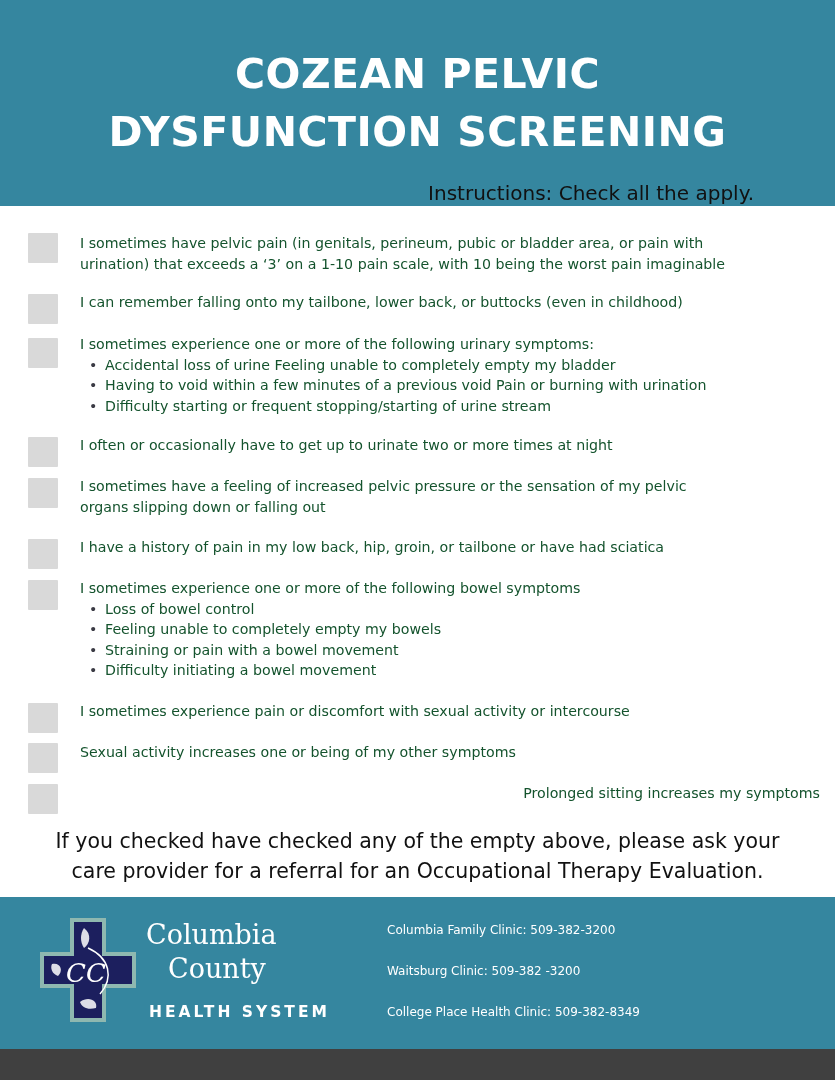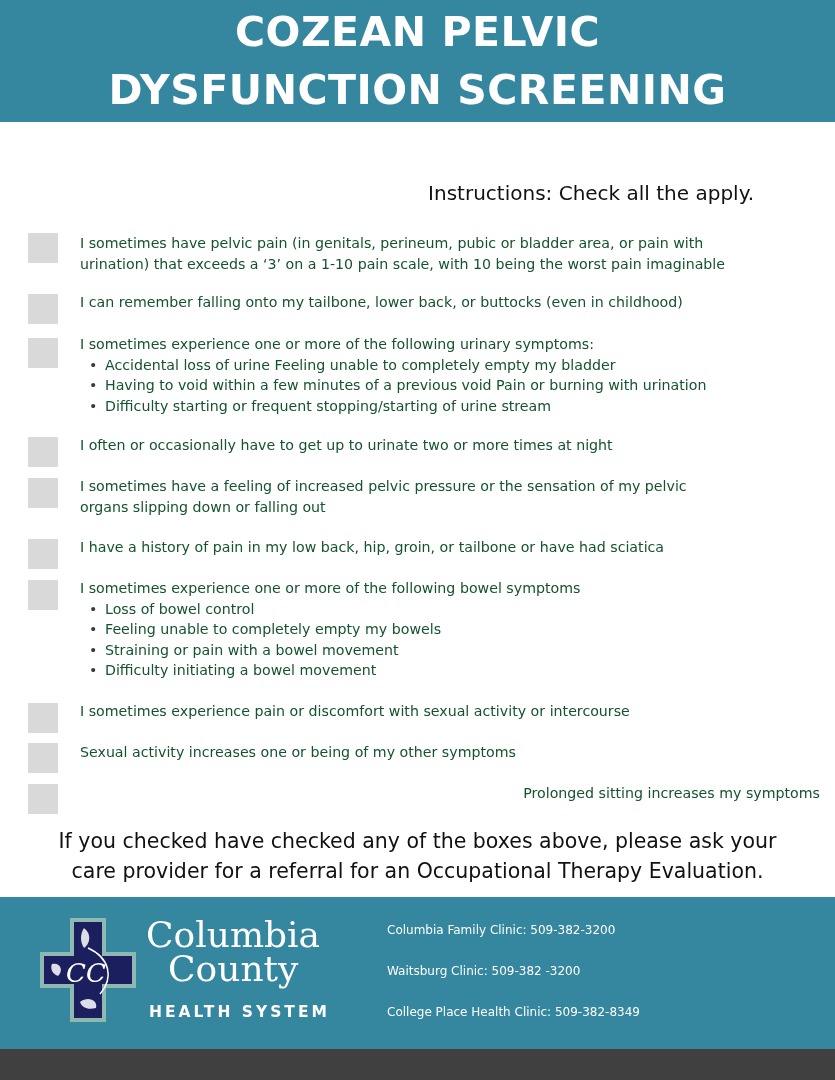--- a/index.html
+++ b/index.html
@@ -1,30 +1,30 @@
 <!DOCTYPE html>
 <html><head>
   <meta charset="utf-8">
   <style>
     html, body { margin: 0; padding: 0; }
     body { width: 835px; height: 1080px; background: #ffffff; font-family: "DejaVu Sans", sans-serif; position: relative; overflow: hidden; }
-    .header { position: absolute; left: 0; top: 0; width: 835px; height: 122px; background: #35869f; display: flex; align-items: center; justify-content: center; }
+    .header { position: absolute; left: 0; top: 0; width: 835px; height: 206px; background: #35869f; display: flex; align-items: center; justify-content: center; }
     .header h1 { margin: 0; color: #ffffff; font-family: "DejaVu Sans", sans-serif; font-weight: bold; font-size: 41px; line-height: 58px; text-align: center; letter-spacing: 0.5px; }
     .instructions { position: absolute; left: 12px; top: 181px; width: 742px; text-align: right; font-size: 20px; color: #111; }
     .item { position: absolute; left: 0; width: 835px; }
     .cb { position: absolute; left: 28px; width: 30px; height: 30px; background: #d9d9d9; border-radius: 1px; cursor: pointer; }
     .itext { position: absolute; left: 80px; width: 740px; font-size: 14.2px; line-height: 20.5px; color: #14532d; }
     .itext ul { margin: 0; padding-left: 25px; list-style: none; }
     .itext li { position: relative; }
     .itext li::before { content: "\2022"; position: absolute; left: -16px; color: #3a3a44; }
     .cta { position: absolute; left: 0; top: 826px; width: 835px; text-align: center; font-size: 20.5px; line-height: 30px; color: #111; }
     .footer { position: absolute; left: 0; top: 897px; width: 835px; height: 152px; background: #35869f; }
     .bottom-bar { position: absolute; left: 0; top: 1049px; width: 835px; height: 31px; background: #404040; }
     .logo-cross { position: absolute; left: 40px; top: 918px; width: 96px; height: 104px; }
-    .logo-name { position: absolute; left: 146px; top: 918px; color: #fff; font-family: "DejaVu Serif", serif; font-size: 36px; line-height: 34px; }
+    .logo-name { position: absolute; left: 146px; top: 918px; color: #fff; font-family: "DejaVu Serif", serif; font-size: 27px; line-height: 34px; }
     .logo-name .l2 { display: block; padding-left: 22px; }
     .logo-sub { position: absolute; left: 149px; top: 1003px; color: #fff; font-family: "DejaVu Sans", sans-serif; font-weight: bold; font-size: 15.5px; letter-spacing: 3px; }
     .contacts { position: absolute; left: 387px; top: 917px; color: #fff; font-size: 12px; }
     .contact { height: 41px; line-height: 26px; }
   </style>
 </head>
 <body>
 
 <div class="header">
   <h1 style="width:700px;">COZEAN PELVIC DYSFUNCTION SCREENING</h1>
@@ -91,21 +91,21 @@
   <div class="cb" style="top:1px;"></div>
   <div class="itext" style="top:0;">Sexual activity increases one or being of my other symptoms</div>
 </div>
 
 <div class="item" style="top:783px;">
   <div class="cb" style="top:1px;"></div>
   <div class="itext" style="top:0;text-align:right;">Prolonged sitting increases my symptoms</div>
 </div>
 
 <div class="cta">
-  <div>If you checked have checked any of the boxes above, please ask your</div>
+  <div>If you checked have checked any of the empty above, please ask your</div>
   <div>care provider for a referral for an Occupational Therapy Evaluation.</div>
 </div>
 
 <div class="footer"></div>
 
 <svg class="logo-cross" viewBox="0 0 96 104">
   <path d="M30 0 H66 V34 H96 V70 H66 V104 H30 V70 H0 V34 H30 Z" fill="#8fb8b0"></path>
   <path d="M34 4 H62 V38 H92 V66 H62 V100 H34 V66 H4 V38 H34 Z" fill="#1c1f5e"></path>
   <path d="M44 10 C52 16 50 26 44 30 C40 24 40 16 44 10 Z" fill="#ffffff" opacity="0.85"></path>
   <path d="M12 46 C20 44 24 52 18 58 C12 56 10 50 12 46 Z" fill="#ffffff" opacity="0.85"></path>

